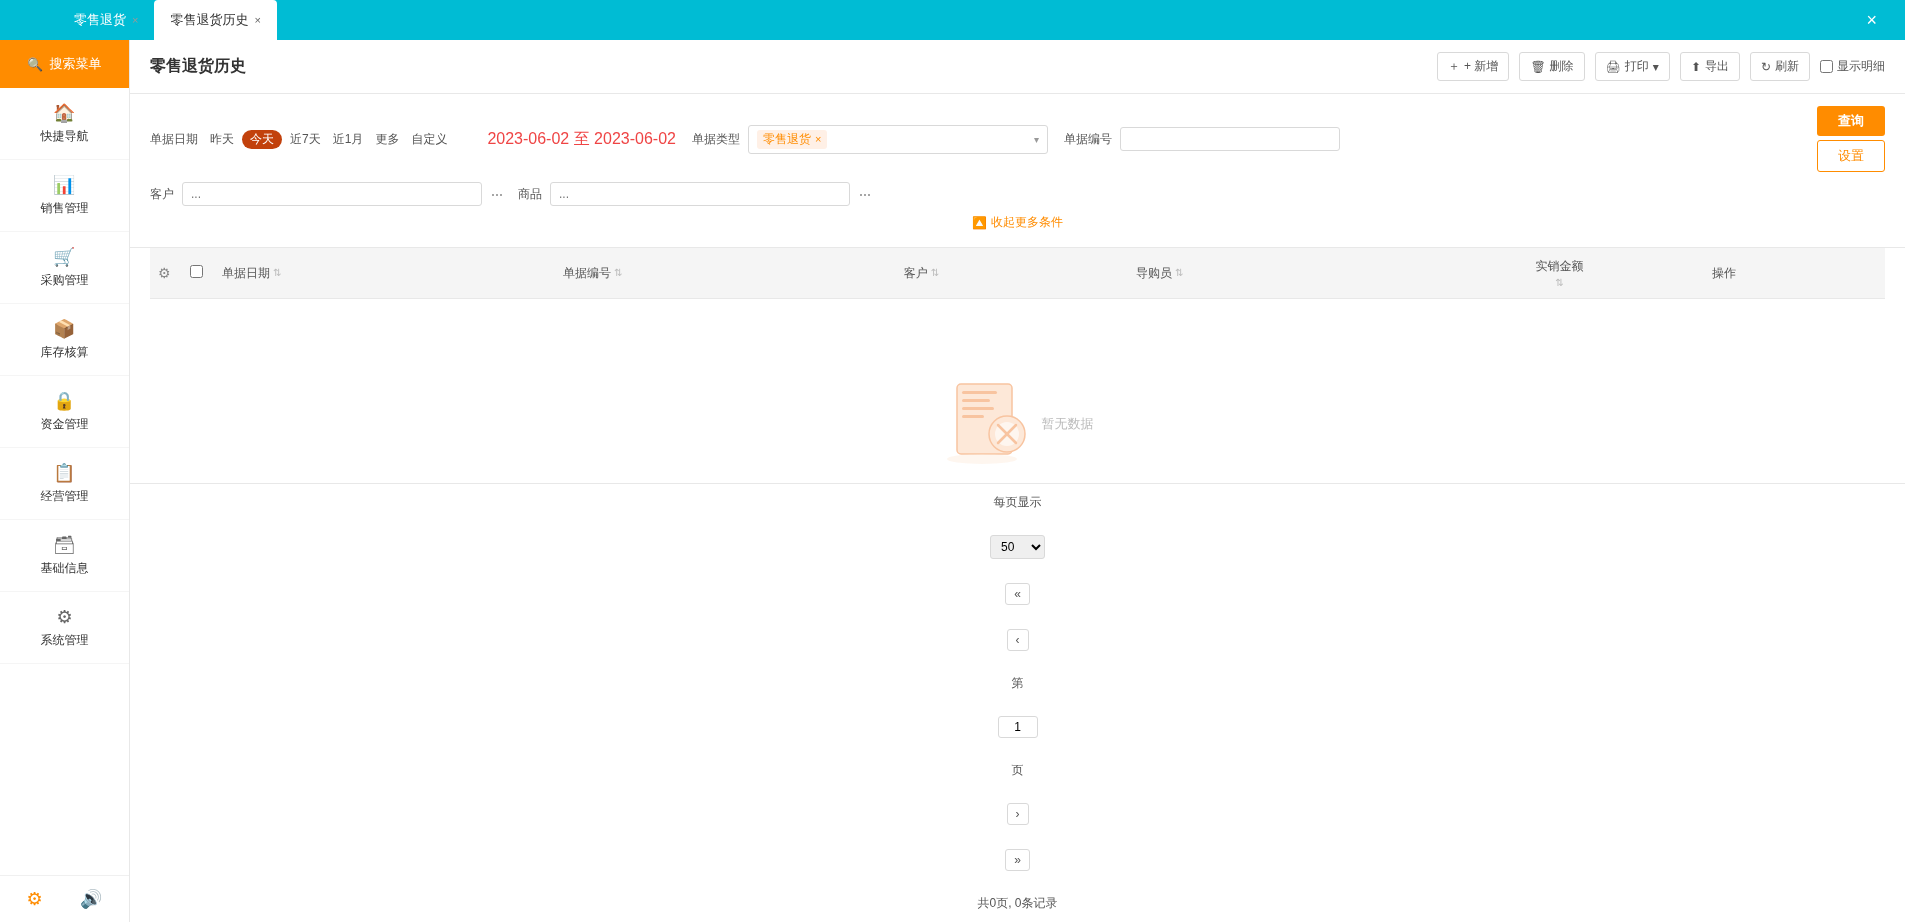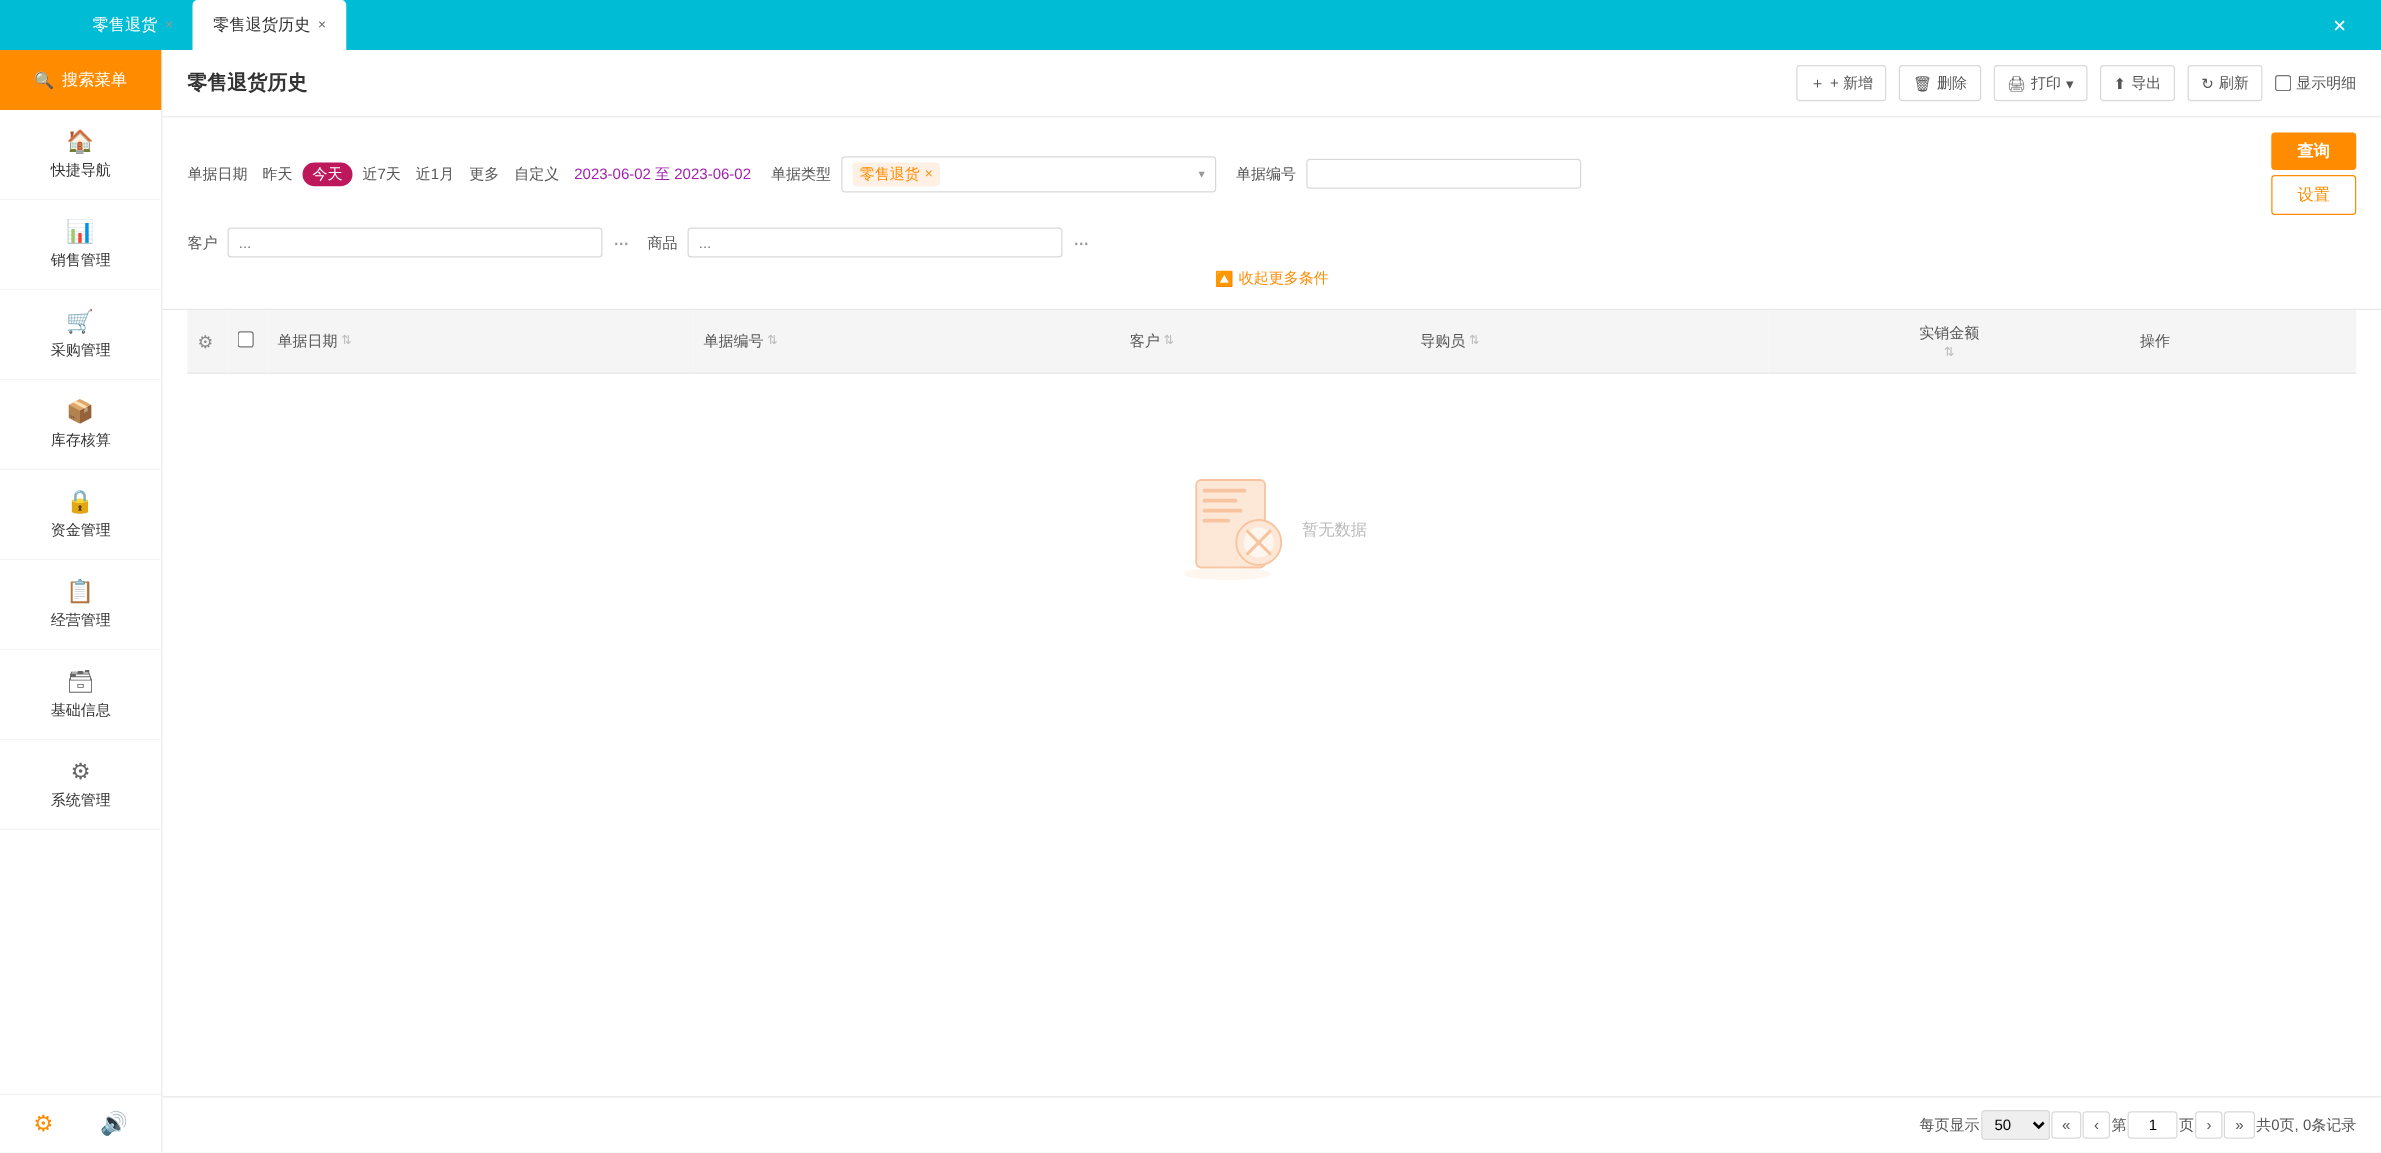--- a/index.html
+++ b/index.html
@@ -37,22 +37,22 @@
     .display-detail-checkbox { display: flex; align-items: center; gap: 4px; font-size: 12px; color: #555; cursor: pointer; }
     .display-detail-checkbox input { cursor: pointer; }
 
     
     .filter-area { background: #fff; padding: 12px 20px; border-bottom: 1px solid #e8e8e8; flex-shrink: 0; }
     .filter-row { display: flex; align-items: center; gap: 16px; margin-bottom: 10px; flex-wrap: wrap; }
     .filter-item { display: flex; align-items: center; gap: 8px; }
     .filter-label { font-size: 12px; color: #555; white-space: nowrap; }
     .date-quick-btns { display: flex; gap: 4px; align-items: center; }
     .date-btn { font-size: 12px; color: #555; cursor: pointer; padding: 1px 4px; }
-    .date-btn.active { background: #be185d; color: #fff; border-radius: 10px; padding: 1px 8px; text-align: right; }
-    .date-range { font-size: 12px; color: #a21caf; }
+    .date-btn.active { background: #c2410c; color: #fff; border-radius: 10px; padding: 1px 8px; text-align: right; }
+    .date-range { font-size: 16px; color: #ef4444; margin-left: 28px; }
     .filter-input { border: 1px solid #d9d9d9; border-radius: 3px; padding: 4px 8px; font-size: 12px; color: #333; outline: none; min-width: 200px; }
     .filter-tag-input { border: 1px solid #d9d9d9; border-radius: 3px; padding: 4px 8px; font-size: 12px; display: flex; align-items: center; gap: 6px; min-width: 240px; background: #fff; }
     .filter-tag { background: #fff0e6; color: #ff8c00; border-radius: 3px; padding: 1px 6px; font-size: 12px; display: flex; align-items: center; gap: 4px; }
     .filter-tag .tag-close { cursor: pointer; color: #ff8c00; font-size: 11px; }
     .filter-dropdown-arrow { color: #999; font-size: 10px; }
     .ellipsis-btn { color: #999; font-size: 18px; cursor: pointer; letter-spacing: -2px; }
     .collapse-btn { display: flex; align-items: center; justify-content: center; gap: 4px; color: #ff8c00; font-size: 12px; cursor: pointer; padding: 4px 0; }
 
     
     .query-btn { background: #ff8c00; color: #fff; border: none; border-radius: 3px; padding: 6px 20px; cursor: pointer; font-size: 13px; font-weight: bold; }
@@ -67,21 +67,21 @@
     .sort-icon { color: #bbb; font-size: 10px; display: flex; flex-direction: column; line-height: 1; }
     .col-settings { width: 32px; text-align: center; }
     .col-checkbox { width: 32px; text-align: center; }
     .th-gear { cursor: pointer; color: #888; font-size: 14px; }
 
     
     .empty-state { display: flex; flex-direction: row; align-items: center; justify-content: center; padding: 80px 0; }
     .empty-text { color: #bbb; font-size: 13px; }
 
     
-    .pagination-bar { background: #fff; border-top: 1px solid #e8e8e8; padding: 10px 20px; display: flex; align-items: center; justify-content: flex-end; gap: 1px; font-size: 12px; color: #555; flex-shrink: 0; }
+    .pagination-bar { background: #fff; border-top: 1px solid #e8e8e8; padding: 10px 20px; display: flex; align-items: center; justify-content: flex-end; gap: 24px; font-size: 12px; color: #555; flex-shrink: 0; flex-direction: column; }
     .pagination-select { border: 1px solid #d9d9d9; border-radius: 3px; padding: 3px 6px; font-size: 12px; cursor: pointer; }
     .page-nav-btn { border: 1px solid #d9d9d9; background: #fff; border-radius: 3px; padding: 3px 8px; cursor: pointer; color: #555; font-size: 12px; }
     .page-nav-btn:disabled { color: #ccc; cursor: not-allowed; }
     .page-input { border: 1px solid #d9d9d9; border-radius: 3px; padding: 3px 6px; width: 40px; font-size: 12px; text-align: center; }
     .top-close-btn { color: #fff; background: none; border: none; font-size: 18px; cursor: pointer; padding: 0 12px; }
 
     
     .empty-svg { width: 100px; height: 90px; }
   </style>
 </head>

